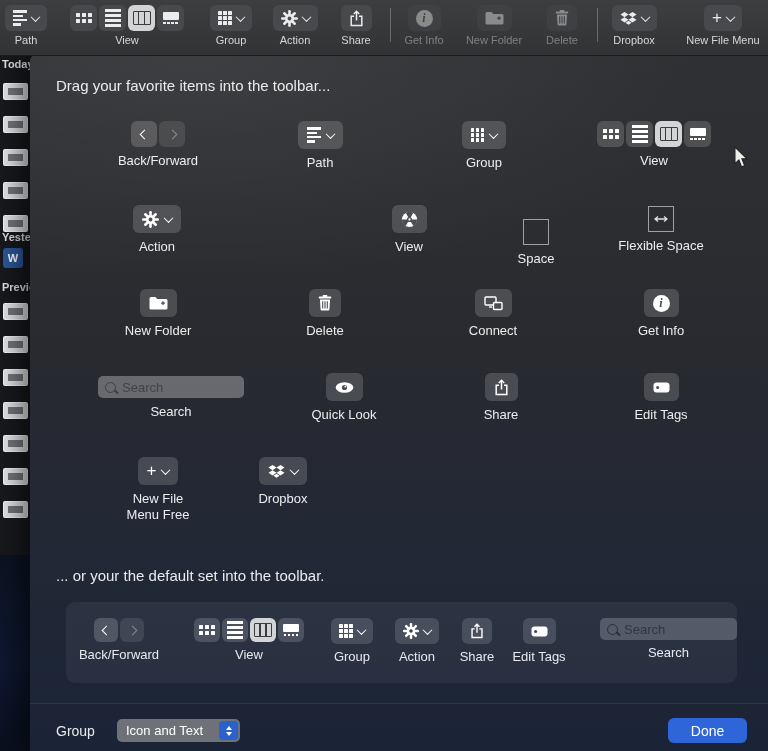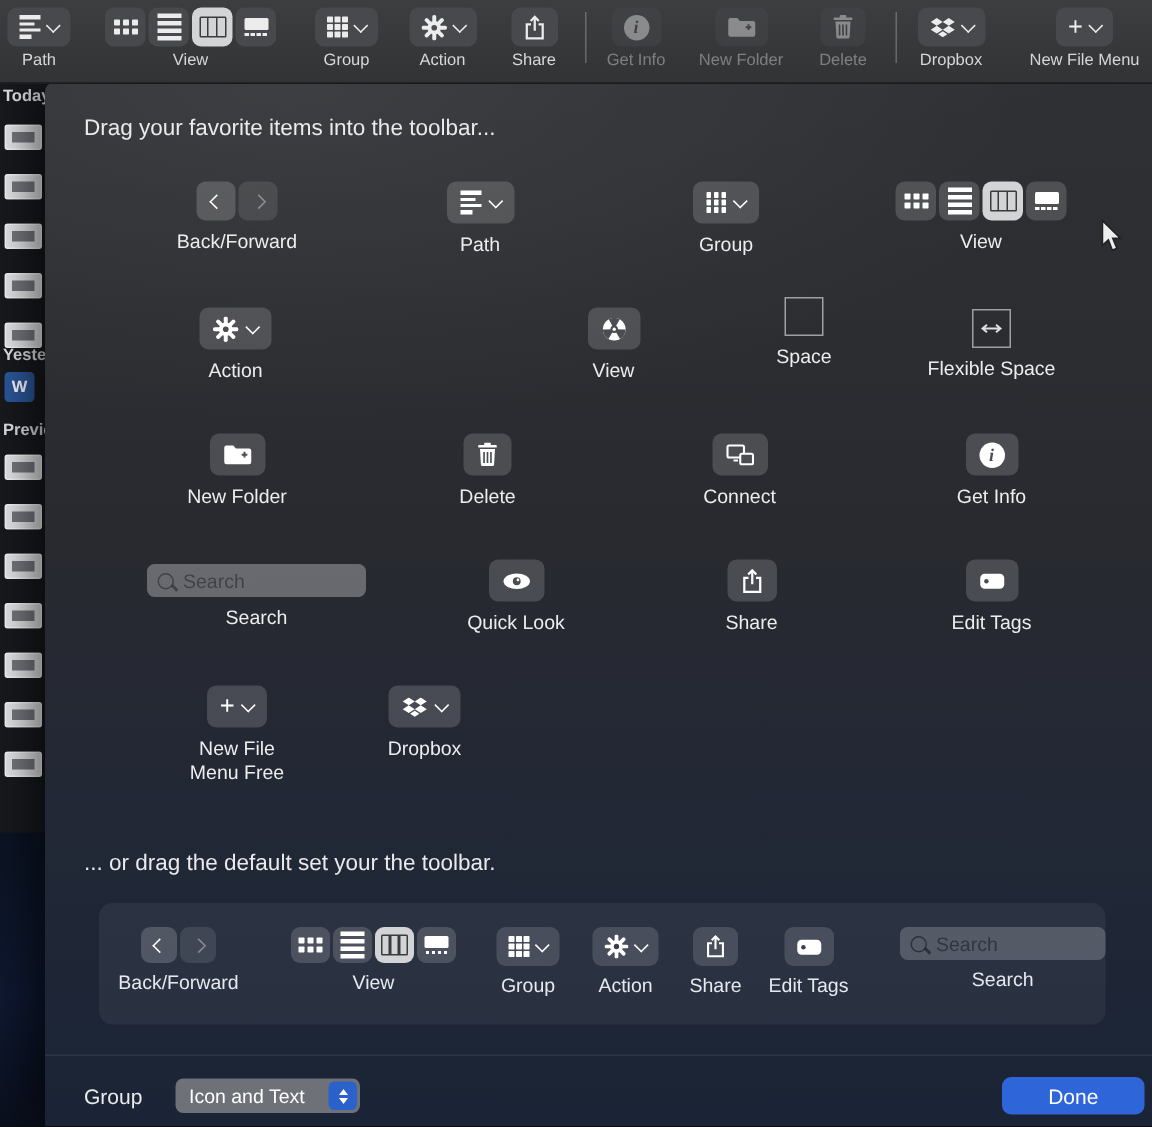--- a/index.html
+++ b/index.html
@@ -97,21 +97,21 @@
   
   .footer-divider{position:absolute;left:0;right:0;top:648px;height:1px;background:rgba(255,255,255,.08);}
   .show-label{position:absolute;left:26px;top:668px;font-size:14px;color:#e9eaeb;}
   .popup{position:absolute;left:87px;top:664px;width:123px;height:23px;border-radius:5px;
          background:#6e7177;display:flex;align-items:center;}
   .popup .popup-text{flex:1;padding-left:9px;font-size:13px;color:#fff;}
   .popup .stepper{width:19px;height:19px;margin-right:2px;border-radius:4px;background:#2a61cb;
                   display:flex;flex-direction:column;align-items:center;justify-content:center;gap:2px;}
   .stepper .up{width:0;height:0;border-left:3.5px solid transparent;border-right:3.5px solid transparent;border-bottom:4.5px solid #fff;}
   .stepper .dn{width:0;height:0;border-left:3.5px solid transparent;border-right:3.5px solid transparent;border-top:4.5px solid #fff;}
-  .done-btn{position:absolute;left:638px;top:663px;width:95px;height:25px;border-radius:6px;
+  .done-btn{position:absolute;left:638px;top:663px;width:79px;height:25px;border-radius:6px;
             background:#2e66d9;color:#fff;font-size:14px;display:flex;align-items:center;justify-content:center;}
 
   
   .strip{position:absolute;left:0;top:55px;width:30px;bottom:0;z-index:1;background:#17191d;overflow:hidden;}
   .strip-header{position:absolute;left:2px;font-size:11px;font-weight:700;color:#dfe1e4;white-space:nowrap;}
   .thumb-row{position:absolute;left:3px;width:40px;display:flex;align-items:center;gap:3px;}
   .thumb{width:23px;height:15px;background:#e3e5e8;border-radius:2px;border:1px solid rgba(255,255,255,.7);
          display:flex;align-items:center;justify-content:center;}
   .thumb i{width:15px;height:7px;background:#75777d;display:block;}
   .word-icon{width:20px;height:20px;border-radius:3px;background:#2b579a;color:#fff;
@@ -478,21 +478,21 @@
               <path d="M9 9 L5.1 2 A8 8 0 0 1 12.9 2 Z" transform="rotate(120 9 9)"></path>
               <path d="M9 9 L5.1 2 A8 8 0 0 1 12.9 2 Z" transform="rotate(240 9 9)"></path>
               <circle cx="9" cy="9" r="2.7"></circle>
             </g>
             <circle cx="9" cy="9" r="1.2" fill="currentColor"></circle>
           </svg>
       </div>
       <div class="pal-label">View</div>
     </div>
 
-    <div class="pal-item" style="left:446px;top:143px;">
+    <div class="pal-item" style="left:446px;top:164px;">
       <div class="ic-space"></div>
       <div class="pal-label">Space</div>
     </div>
 
     <div class="pal-item" style="left:571px;top:151px;">
       <div class="ic-space">
         <svg width="16" height="8" viewBox="0 0 16 8">
             <path d="M2.5 4 H13.5 M5 1.5 L2 4 L5 6.5 M11 1.5 L14 4 L11 6.5" stroke="rgba(255,255,255,.85)" stroke-width="1.3" fill="none"></path>
           </svg>
       </div>
@@ -594,21 +594,21 @@
     <div class="pal-item" style="left:193px;top:402px;">
       <div class="pal-btn">
         <svg width="17" height="13" viewBox="0 0 17 13" fill="currentColor">
             <path d="M4.5 0 L8.5 2.6 L4.5 5.2 L0.5 2.6 Z M12.5 0 L16.5 2.6 L12.5 5.2 L8.5 2.6 Z M4.5 5.2 L8.5 7.8 L4.5 10.4 L0.5 7.8 Z M12.5 5.2 L16.5 7.8 L12.5 10.4 L8.5 7.8 Z M8.5 8.8 L11.6 10.8 L8.5 12.8 L5.4 10.8 Z"></path>
           </svg>
         <span class="chev down"></span>
       </div>
       <div class="pal-label">Dropbox</div>
     </div>
 
-    <div class="outro">... or drag the default set your the toolbar.</div>
+    <div class="outro">... or your the default set into the toolbar.</div>
 
     <div class="defset">
 
       <div class="def-item" style="left:3px;width:100px;">
         <div class="bf-seg">
           <div class="bf-btn" style="width:24px;height:24px;">
               <span class="chev left"></span>
             </div>
           <div class="bf-btn fwd" style="width:24px;height:24px;">
               <span class="chev right"></span>

